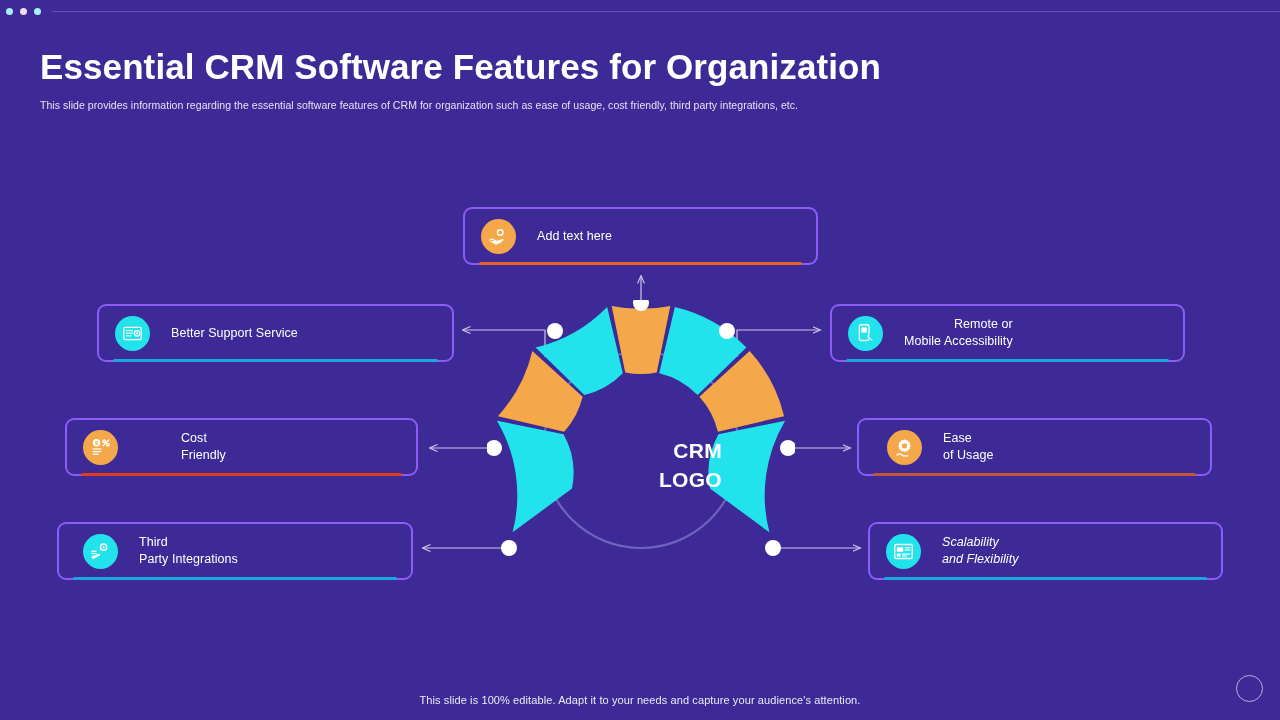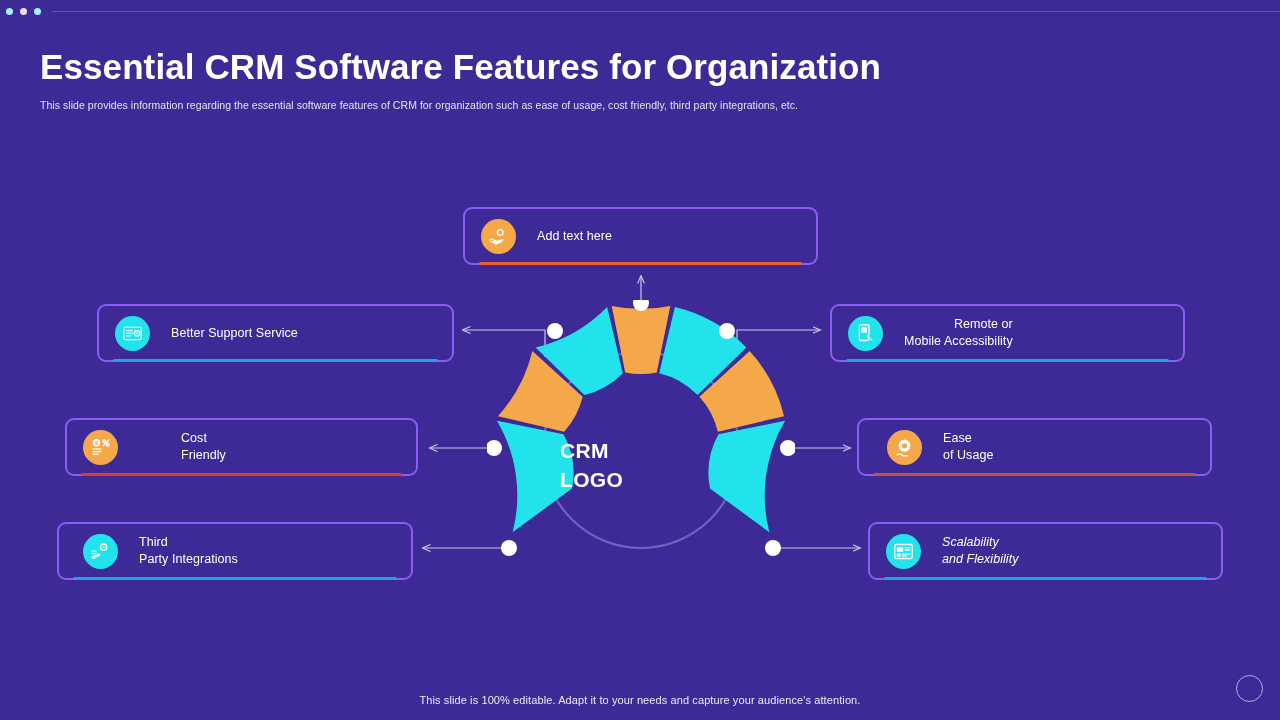--- a/index.html
+++ b/index.html
@@ -36,21 +36,21 @@
 
   
   .connectors { position:absolute; top:0; left:0; width:1280px; height:720px;
                 pointer-events:none; }
 
   
   .donut { position:absolute; left:487px; top:300px; width:308px; height:300px; }
 
   .hubtext {
     position:absolute; left:560px; top:436px; width:162px;
-    text-align:left; color:#ffffff; font-size:21px; font-weight:bold;
+    text-align:right; color:#ffffff; font-size:21px; font-weight:bold;
     line-height:29px; letter-spacing:.3px;
   }
 
   
   .card {
     position:absolute;
     border:2px solid #8b5cf6;
     border-radius:9px;
     background:transparent;
     display:flex; align-items:center;

